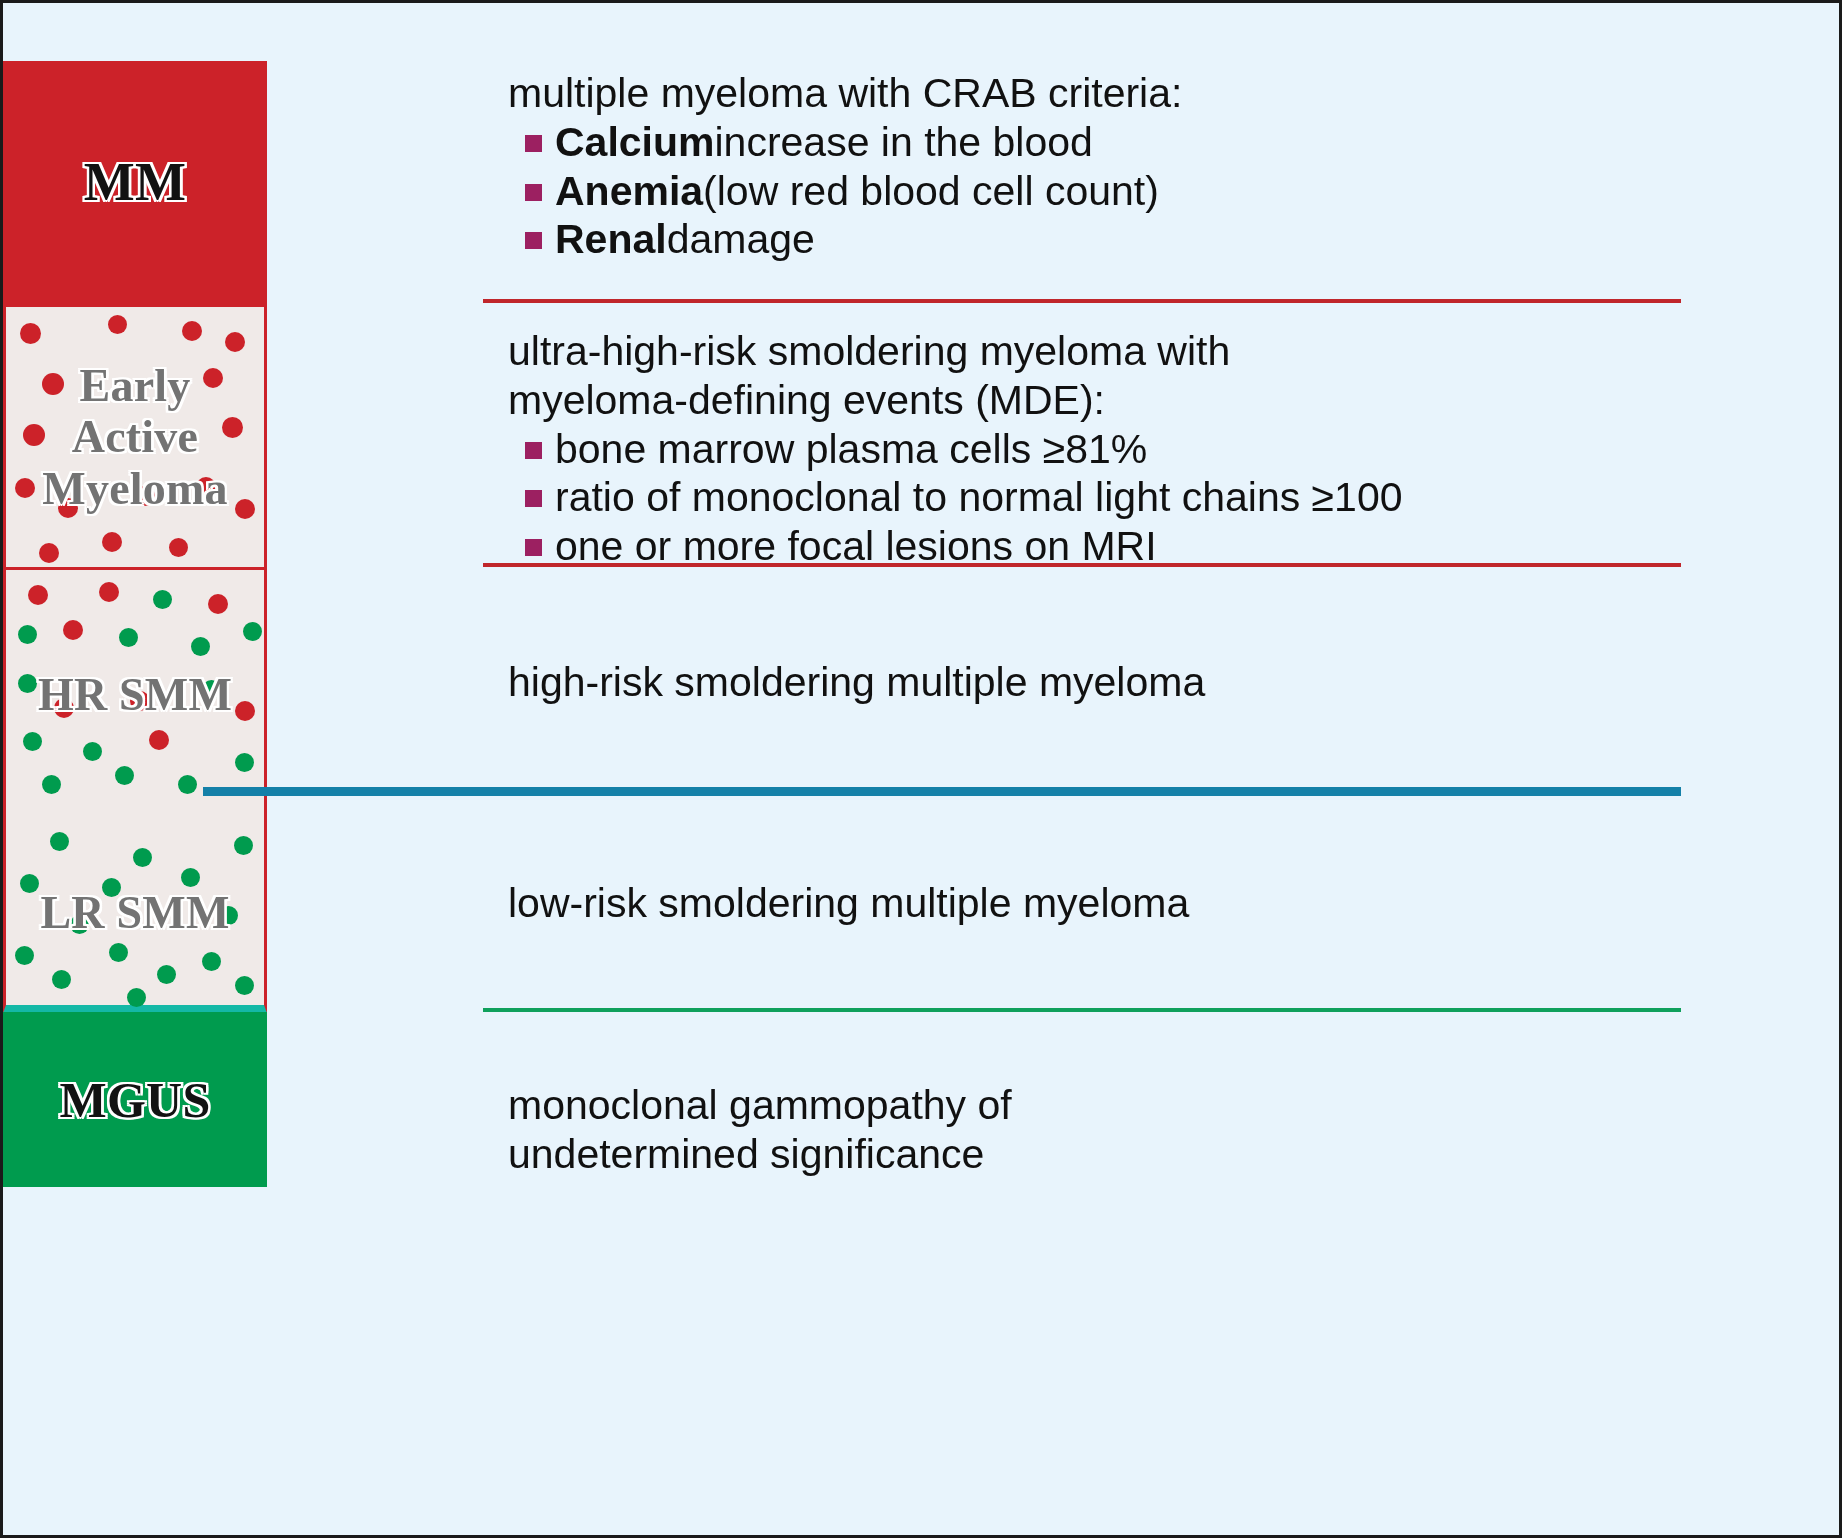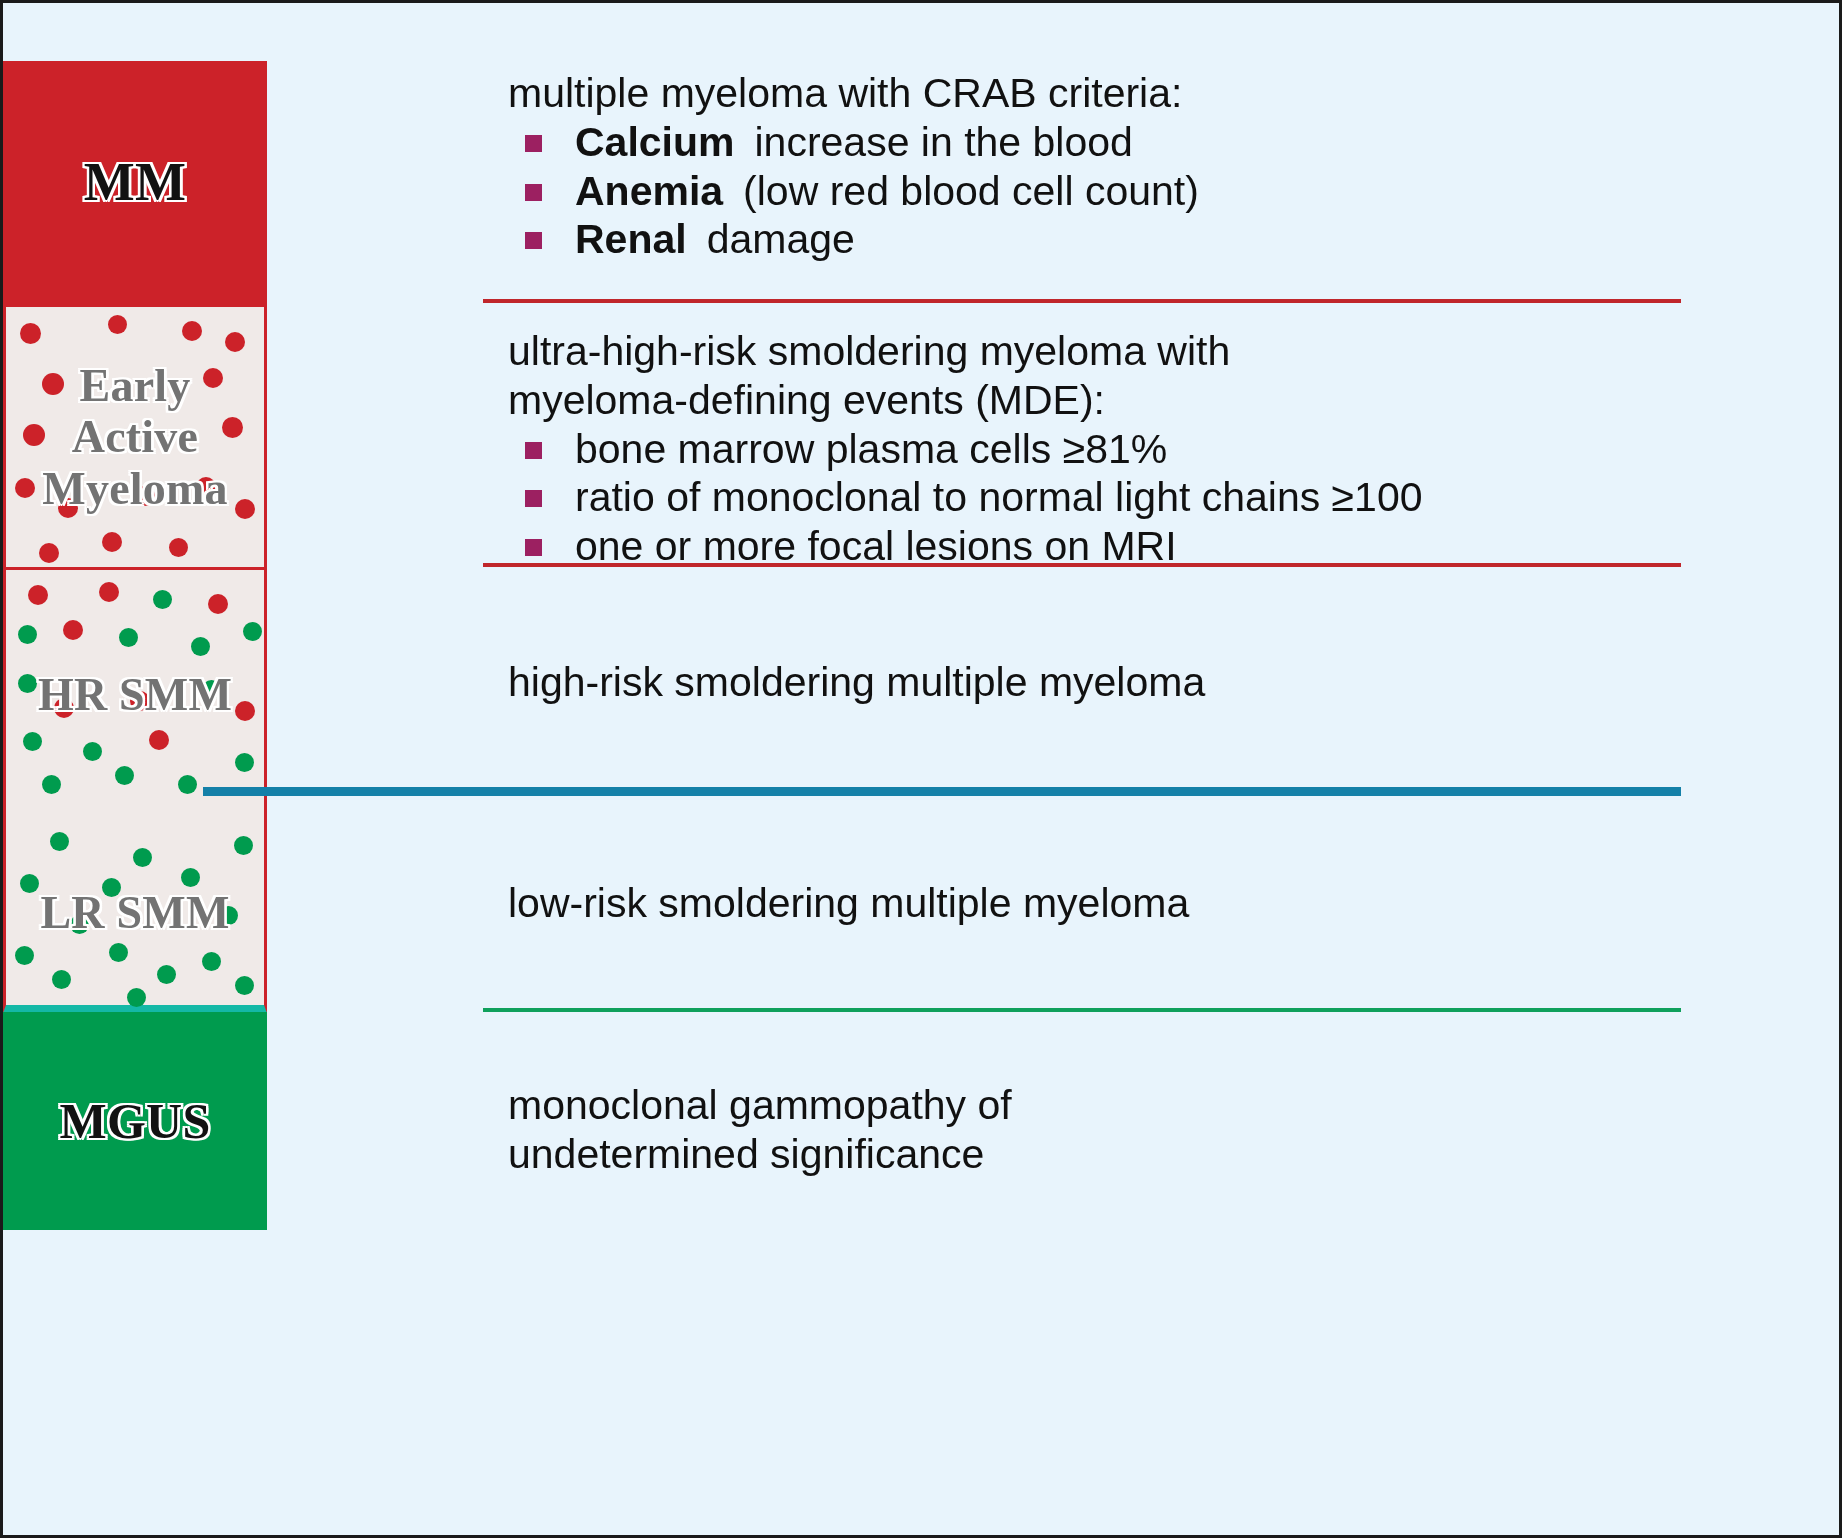--- a/index.html
+++ b/index.html
@@ -105,21 +105,20 @@
     left: 505px;
     color: #111111;
     font-size: 41px;
     line-height: 1.19;
   }
   .desc .ln { white-space: nowrap; }
   .desc .bullet-line {
     display: flex;
     align-items: baseline;
     white-space: nowrap;
-    gap: 20px;
   }
   .sq {
     display: inline-block;
     width: 17px;
     height: 17px;
     background: #9c2061;
     margin-right: 13px;
     flex: 0 0 auto;
     position: relative;
     top: -4px;
@@ -262,21 +261,21 @@
     </div>
     <div class="block-label label-smm">LR SMM</div>
   </div>
 
   <div class="rule rule-green" style="top:1005px; width:1198px;"></div>
 
   <div class="desc" style="top:876px;">
     <div class="ln">low-risk smoldering multiple myeloma</div>
   </div>
 
-  <div class="block block-solid-green" style="top:1009px; height:218px;">
+  <div class="block block-solid-green" style="top:1009px; height:175px;">
     <div class="block-label label-mgus">MGUS</div>
   </div>
 
   <div class="desc" style="top:1078px;">
     <div class="ln">monoclonal gammopathy of</div>
     <div class="ln">undetermined significance</div>
   </div>
 
 </div>
 

